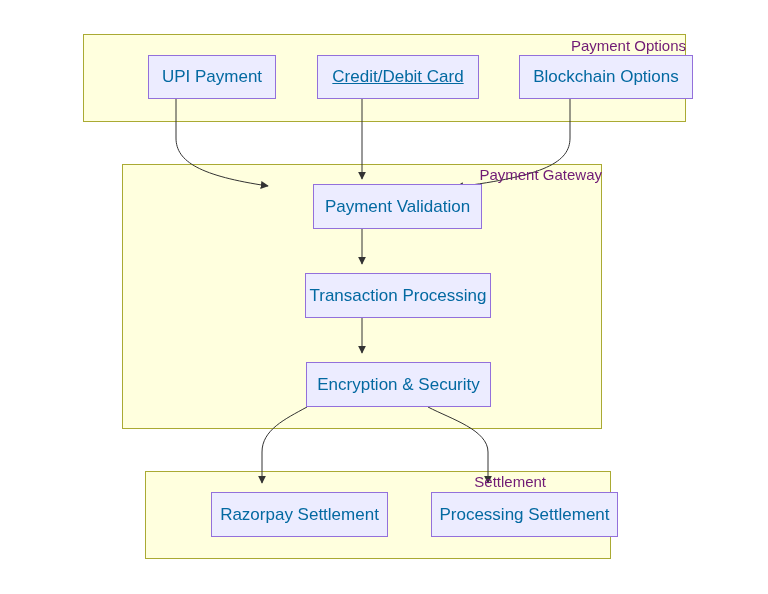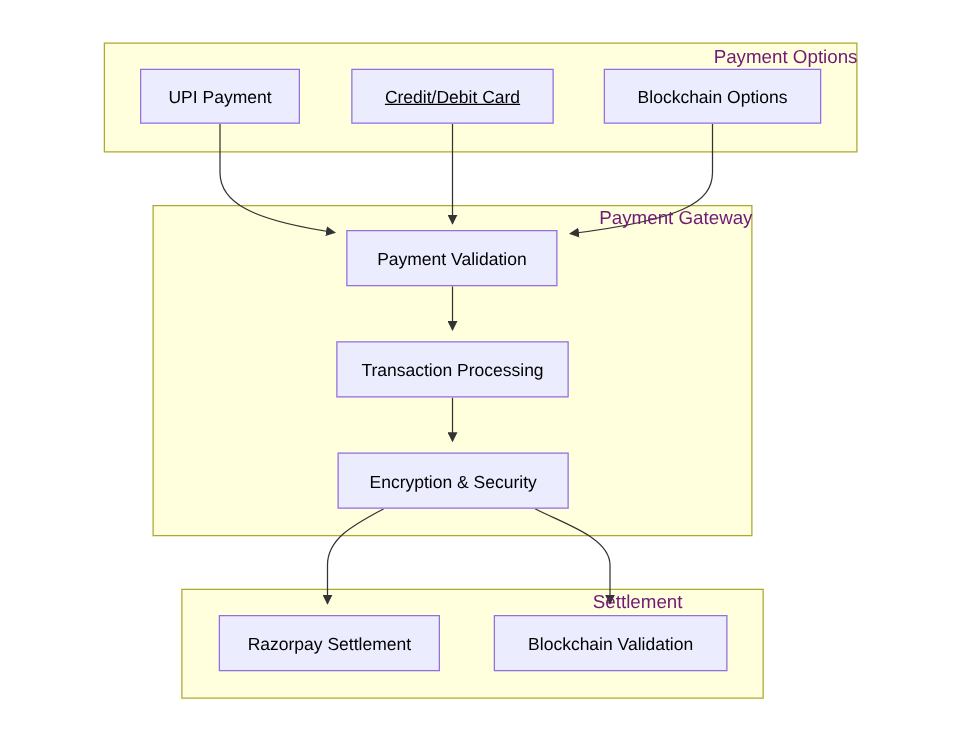--- a/index.html
+++ b/index.html
@@ -37,23 +37,24 @@
     white-space: nowrap;
   }
   .node {
     position: absolute;
     background: #ececff;
     border: 1px solid #9370db;
     box-sizing: border-box;
     display: flex;
     align-items: center;
     justify-content: center;
-    font-size: 14px;
-    color: #000000;
+    font-size: 17px;
+    color: #0369a1;
     white-space: nowrap;
+    margin-left: 36px;
   }
 </style>
 </head>
 <body>
 
 <div class="canvas">
 
   <div class="cluster" style="left:83px; top:34px; width:603px; height:88px;"></div>
   <div class="cluster" style="left:122px; top:164px; width:480px; height:265px;"></div>
   <div class="cluster" style="left:145px; top:471px; width:466px; height:88px;"></div>
@@ -81,15 +82,15 @@
 
   <div class="node" style="left:112px; top:55px; width:128px; height:44px;">UPI Payment</div>
   <div class="node" style="left:281px; top:55px; width:162px; height:44px;text-decoration:underline;">Credit/Debit Card</div>
   <div class="node" style="left:483px; top:55px; width:174px; height:44px;">Blockchain Options</div>
 
   <div class="node" style="left:277px; top:184px; width:169px; height:45px;">Payment Validation</div>
   <div class="node" style="left:269px; top:273px; width:186px; height:45px;">Transaction Processing</div>
   <div class="node" style="left:270px; top:362px; width:185px; height:45px;">Encryption &amp; Security</div>
 
   <div class="node" style="left:175px; top:492px; width:177px; height:45px;">Razorpay Settlement</div>
-  <div class="node" style="left:395px; top:492px; width:187px; height:45px;">Blockchain Validation</div>
+  <div class="node" style="left:395px; top:492px; width:187px; height:45px;">Processing Settlement</div>
 
 </div>
 
 </body></html>

